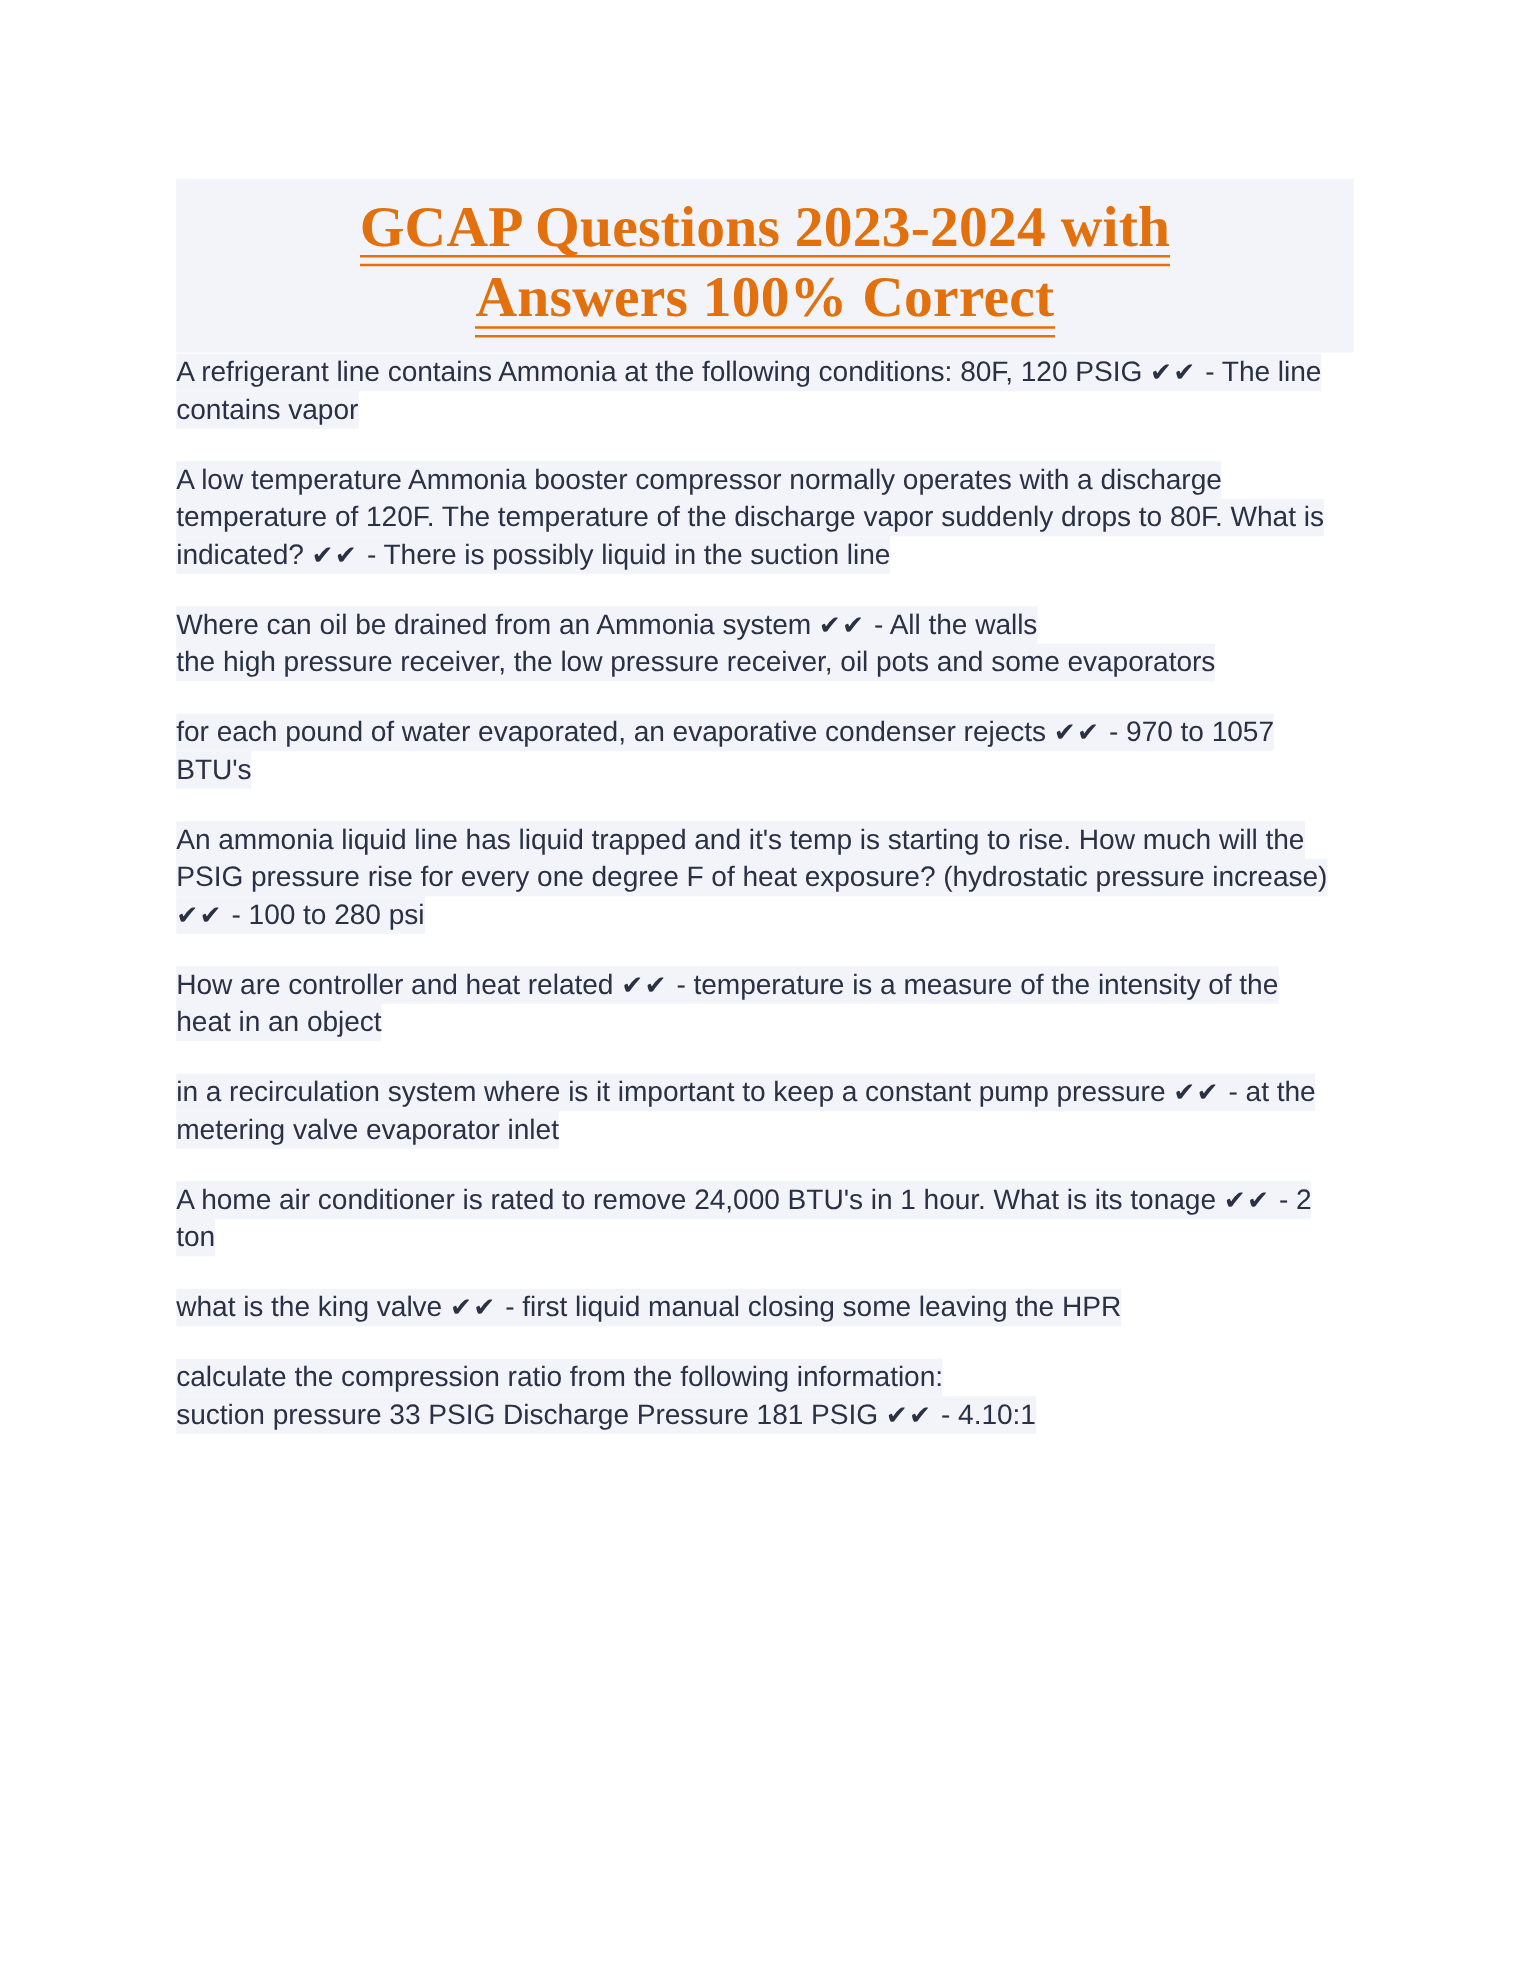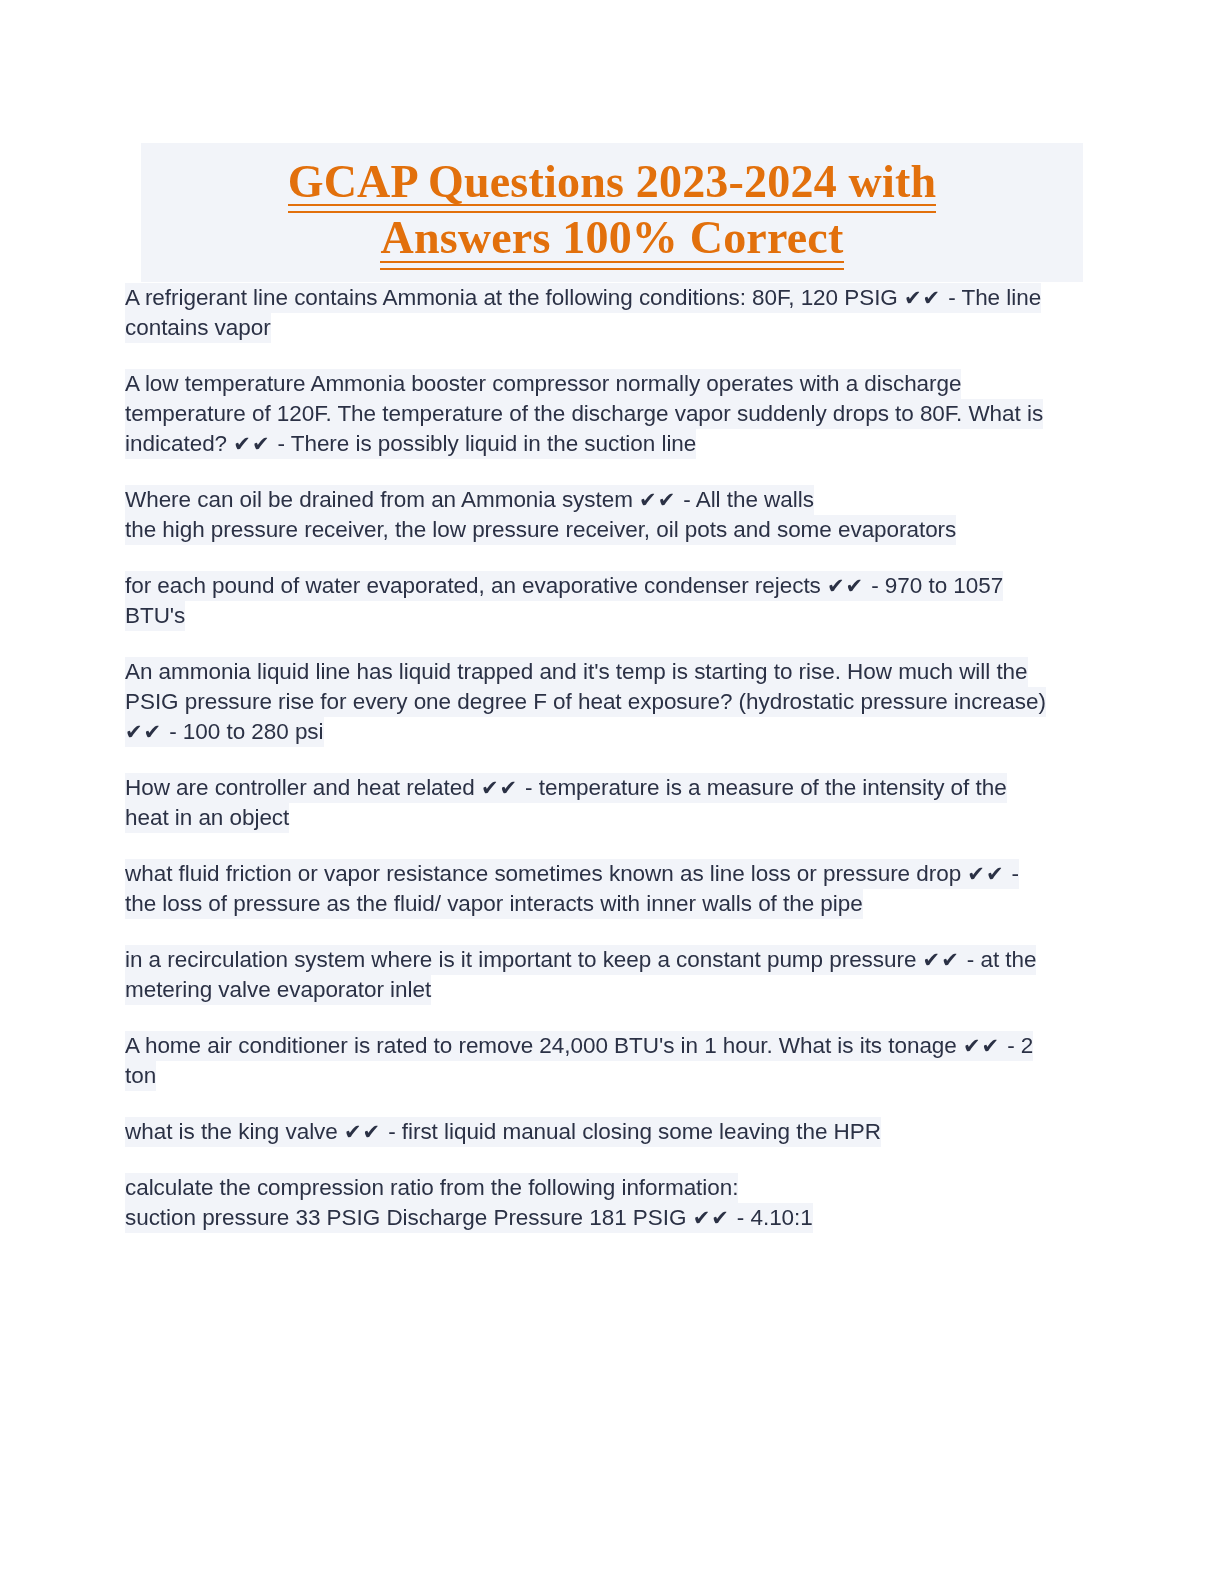--- a/index.html
+++ b/index.html
@@ -55,21 +55,21 @@
     right: 0;
     bottom: -2px;
     height: 5px;
     border-top: 2px solid #e2700c;
     border-bottom: 2px solid #e2700c;
   }
 
   
   .body-wrap {
     position: absolute;
-    left: 125px;
+    left: 141px;
     top: 283px;
     width: 930px;
   }
 
   p.qa {
     margin: 0 0 26px 0;
     font-size: 22.5px;
     line-height: 30px;
     color: #2b3145;
     letter-spacing: -0.05px;
@@ -104,20 +104,19 @@
     </h1>
   </div>
 
   <div class="body-wrap">
       <p class="qa"><span class="hl"><span>A refrigerant line contains Ammonia at the following conditions: 80F, 120 PSIG</span> <span class="ck">✔✔</span><span class="ck-gap"></span><span>-</span> <span>The line contains vapor</span></span></p>
       <p class="qa"><span class="hl"><span>A low temperature Ammonia booster compressor normally operates with a discharge temperature of 120F. The temperature of the discharge vapor suddenly drops to 80F. What is indicated?</span> <span class="ck">✔✔</span><span class="ck-gap"></span><span>-</span> <span>There is possibly liquid in the suction line</span></span></p>
       <p class="qa"><span class="hl"><span>Where can oil be drained from an Ammonia system</span> <span class="ck">✔✔</span><span class="ck-gap"></span><span>-</span> <span>All the walls</span><br><span>the high pressure receiver, the low pressure receiver, oil pots and some evaporators</span></span></p>
       <p class="qa"><span class="hl"><span>for each pound of water evaporated, an evaporative condenser rejects</span> <span class="ck">✔✔</span><span class="ck-gap"></span><span>-</span> <span>970 to 1057 BTU's</span></span></p>
       <p class="qa"><span class="hl"><span>An ammonia liquid line has liquid trapped and it's temp is starting to rise. How much will the PSIG pressure rise for every one degree F of heat exposure? (hydrostatic pressure increase)</span> <span class="ck">✔✔</span><span class="ck-gap"></span><span>-</span> <span>100 to 280 psi</span></span></p>
       <p class="qa"><span class="hl"><span>How are controller and heat related</span> <span class="ck">✔✔</span><span class="ck-gap"></span><span>-</span> <span>temperature is a measure of the intensity of the heat in an object</span></span></p>
-      <p class="qa"><span class="hl"><span>what fluid friction or vapor resistance sometimes known as line loss or pressure drop</span> <span class="ck">✔✔</span><span class="ck-gap"></span><span>-</span> <span>the loss of pressure as the fluid/ vapor interacts with inner walls of the pipe</span></span></p>
       <p class="qa"><span class="hl"><span>in a recirculation system where is it important to keep a constant pump pressure</span> <span class="ck">✔✔</span><span class="ck-gap"></span><span>-</span> <span>at the metering valve evaporator inlet</span></span></p>
       <p class="qa"><span class="hl"><span>A home air conditioner is rated to remove 24,000 BTU's in 1 hour. What is its tonage</span> <span class="ck">✔✔</span><span class="ck-gap"></span><span>-</span> <span>2 ton</span></span></p>
       <p class="qa"><span class="hl"><span>what is the king valve</span> <span class="ck">✔✔</span><span class="ck-gap"></span><span>-</span> <span>first liquid manual closing some leaving the HPR</span></span></p>
       <p class="qa"><span class="hl"><span>calculate the compression ratio from the following information:</span><br><span>suction pressure 33 PSIG Discharge Pressure 181 PSIG</span> <span class="ck">✔✔</span><span class="ck-gap"></span><span>-</span> <span>4.10:1</span></span></p>
     </div>
 
 </div>
 
 </body></html>

